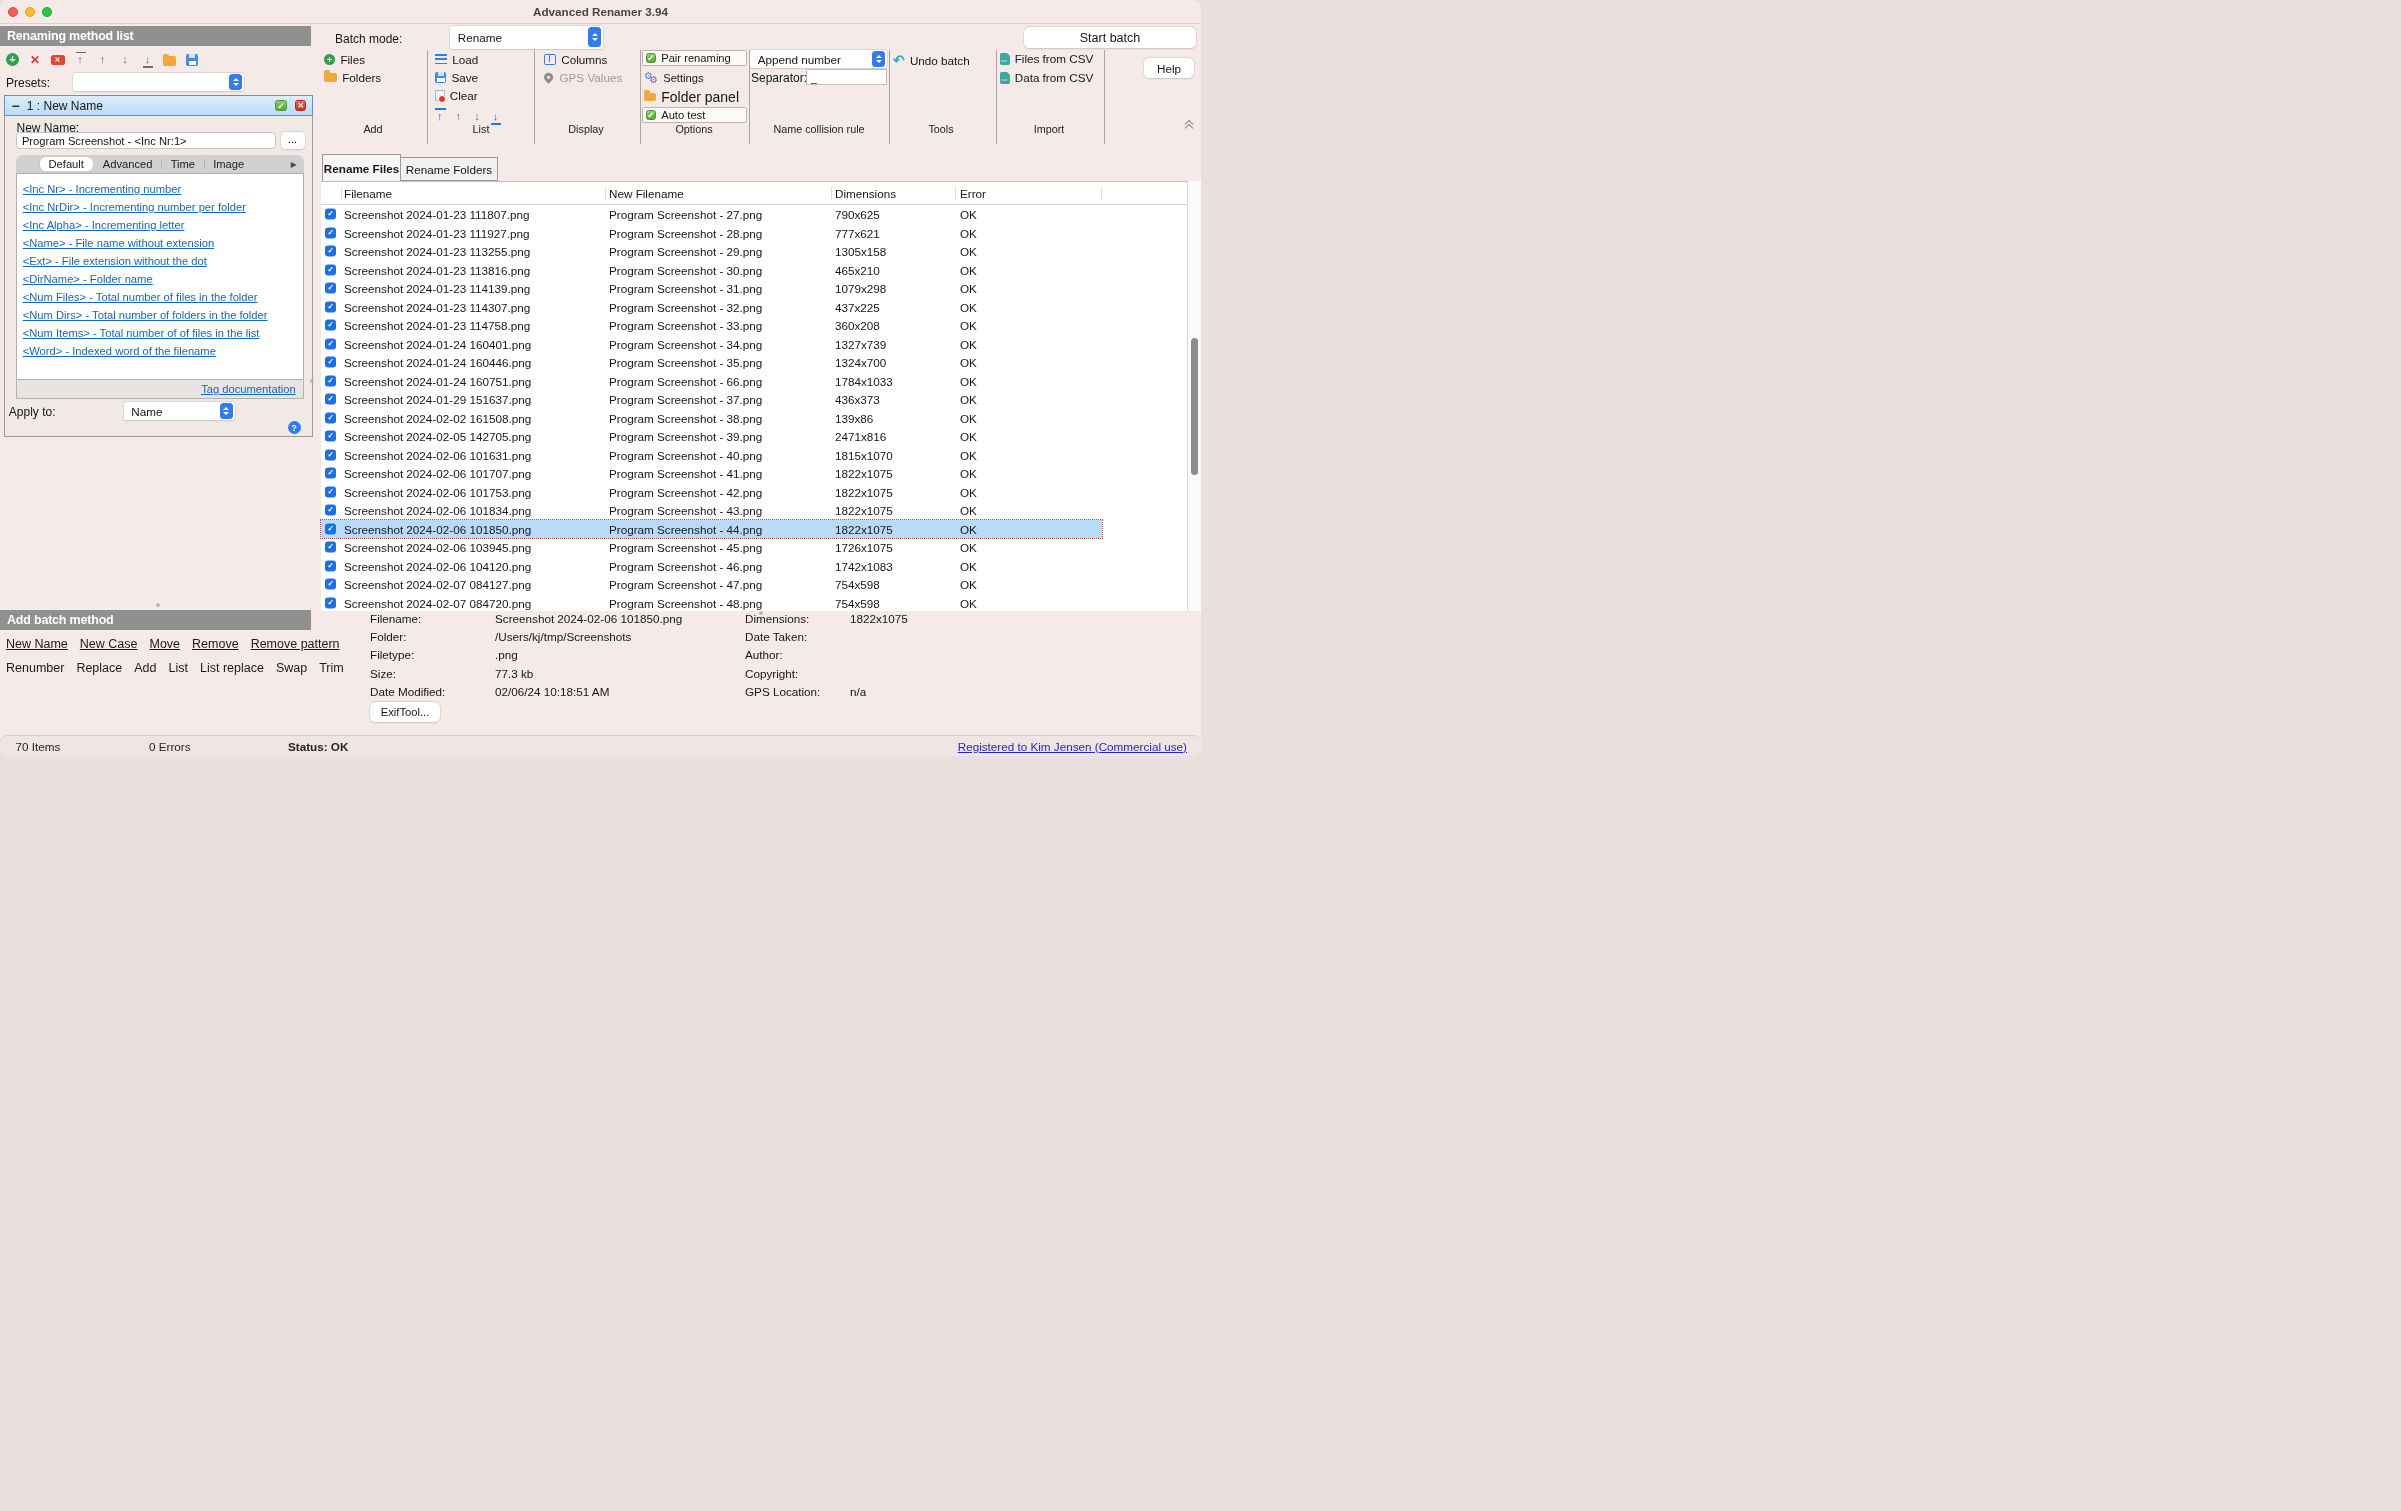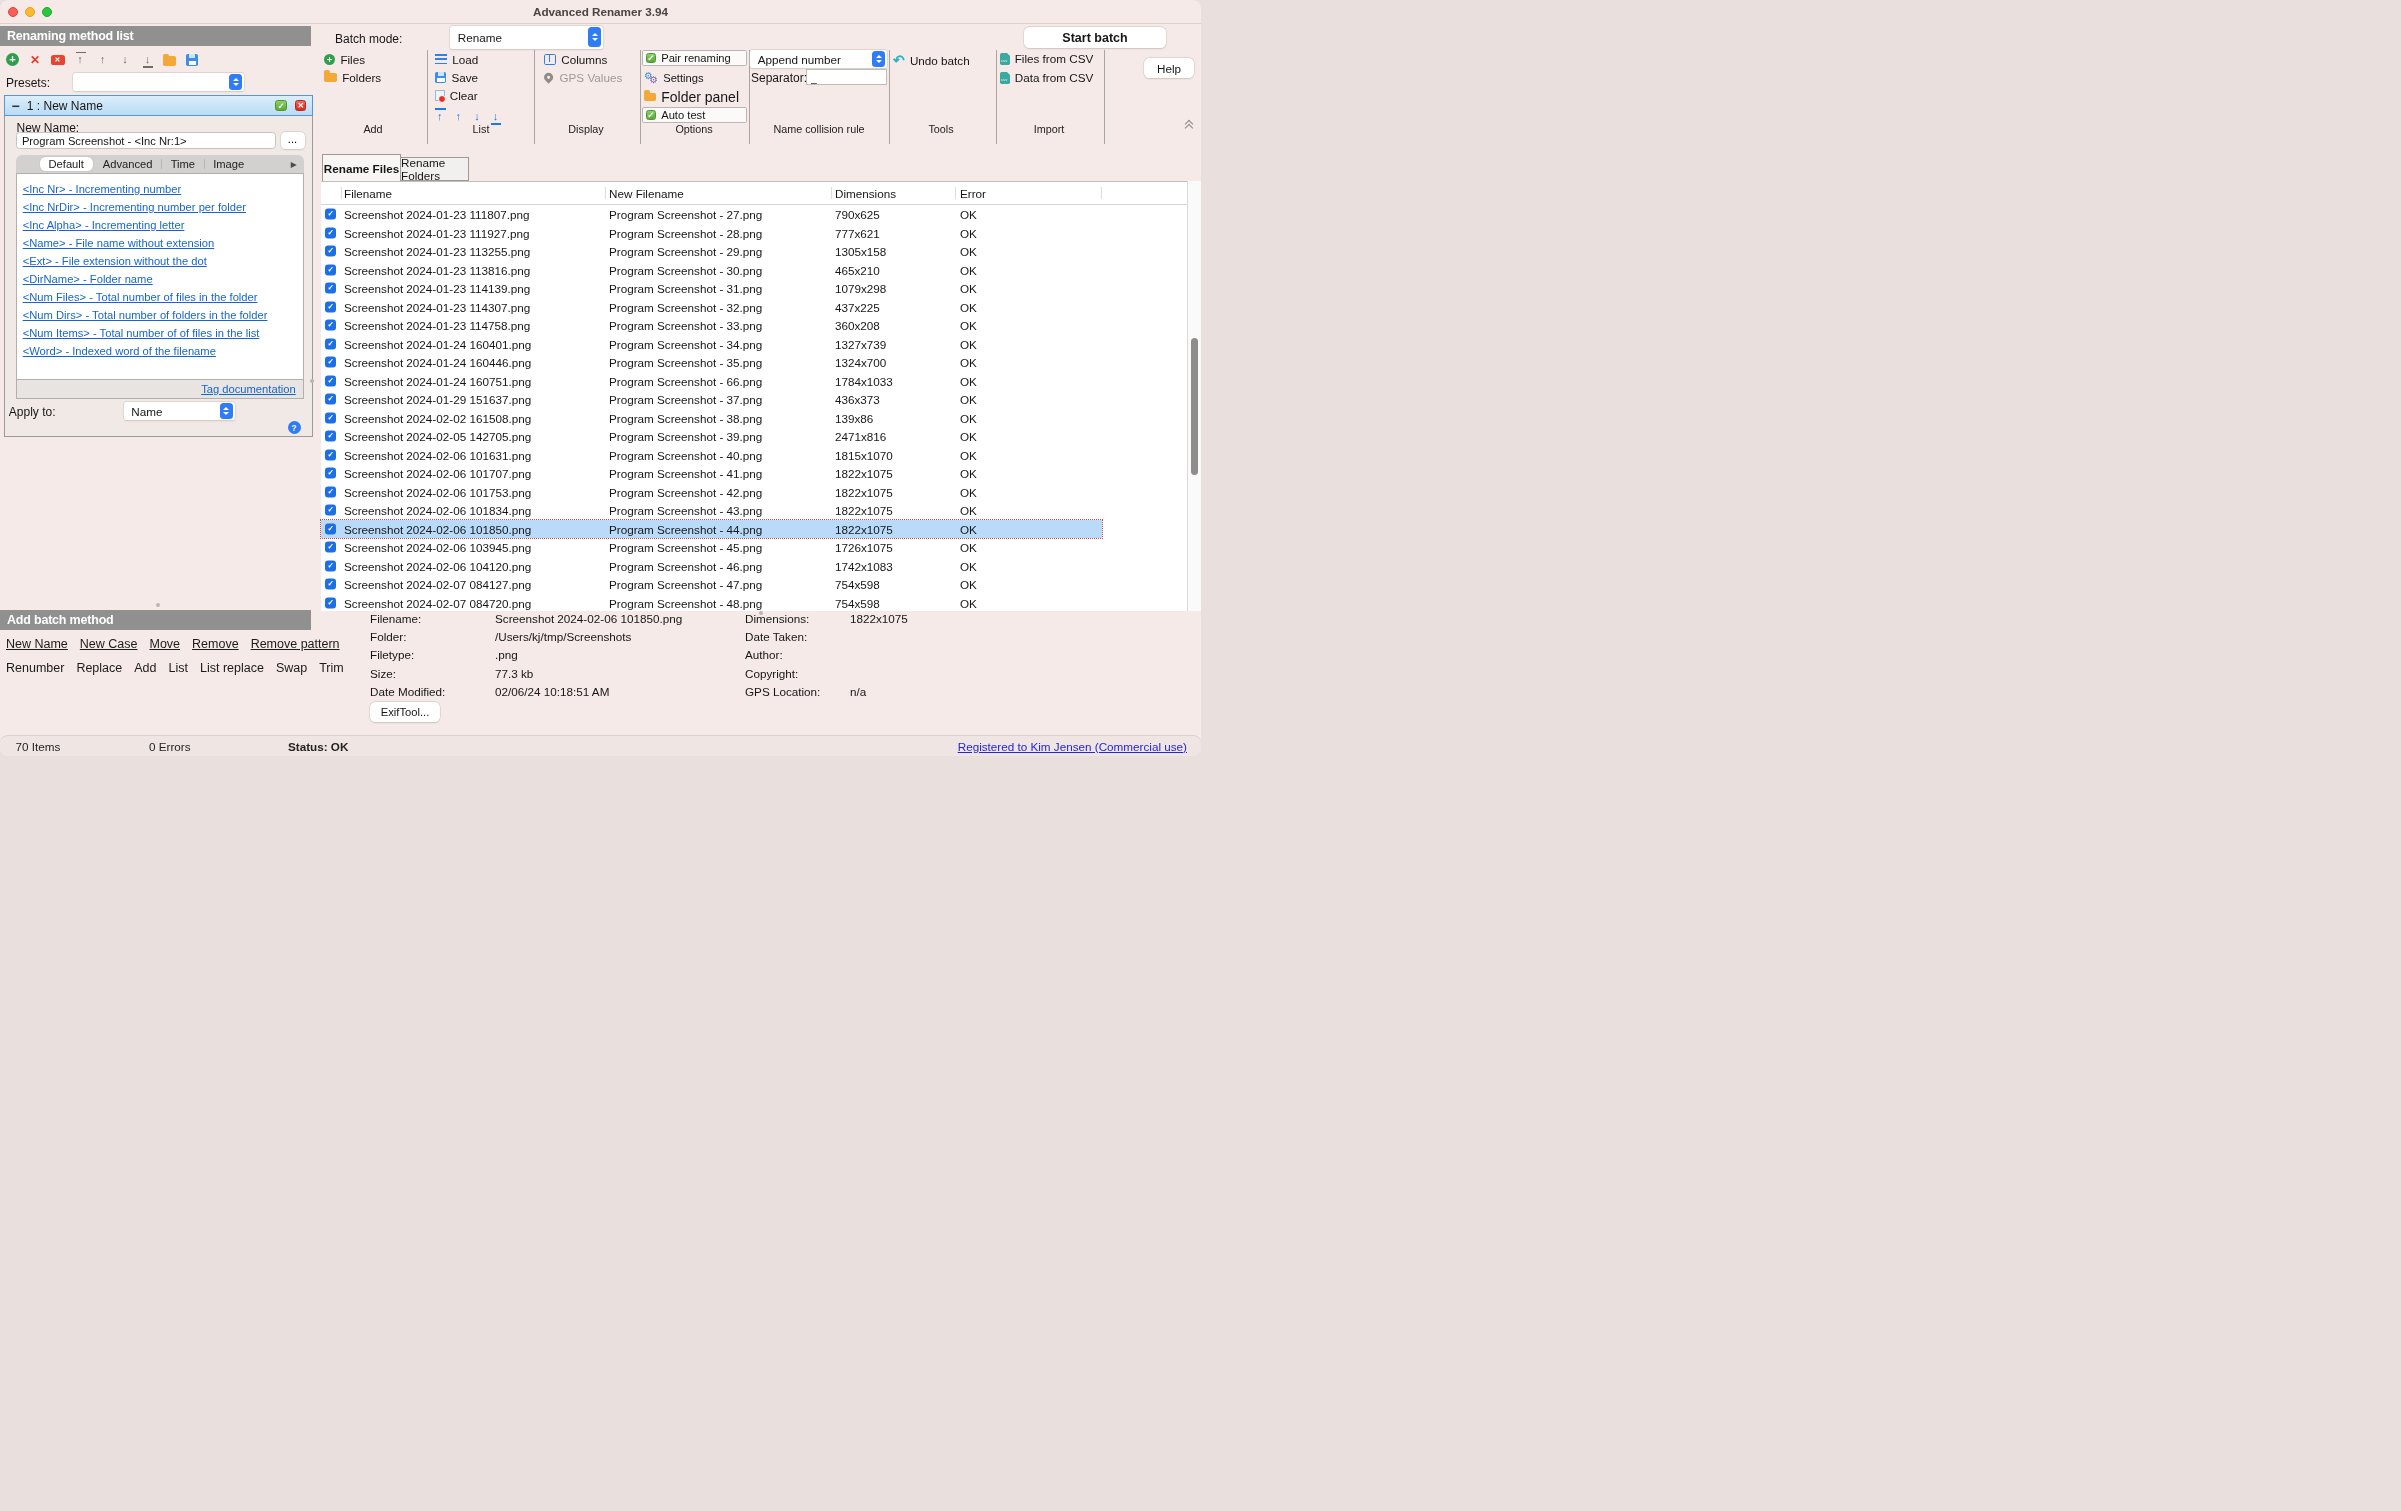--- a/index.html
+++ b/index.html
@@ -266,21 +266,21 @@
     </div>
 
   <div class="abs t135" style="left:335px;top:32px;">Batch mode:</div>
   <div class="msel" style="left:450px;top:26px;width:153px;height:22.5px;">
     <span class="val">Rename</span>
     <span class="stepper">
         <i class="up"></i>
         <i class="dn"></i>
       </span>
   </div>
-  <div class="wbtn" style="left:1024px;top:27px;width:142px;height:21px;font-weight:bold;font-size:12.5px;">Start batch</div>
+  <div class="wbtn" style="left:1024px;top:27px;width:172px;height:21px;font-weight:normal;font-size:12.5px;">Start batch</div>
 
   <div class="gsep" style="left:427px;"></div>
   <div class="gsep" style="left:534px;"></div>
   <div class="gsep" style="left:640px;"></div>
   <div class="gsep" style="left:749px;"></div>
   <div class="gsep" style="left:889px;"></div>
   <div class="gsep" style="left:996px;"></div>
   <div class="gsep" style="left:1104px;"></div>
 
   <div class="titem" style="left:324px;top:53px;">
@@ -371,21 +371,21 @@
   </div>
   <div class="gcap" style="left:1049px;">Import</div>
 
   <div class="wbtn" style="left:1144px;top:58px;width:50px;height:20px;">Help</div>
   <div class="chev2" style="left:1184px;top:121px;">
       <i class="c1"></i>
       <i class="c2"></i>
     </div>
 
   <div class="ftab active" style="left:322px;top:154px;width:79px;height:28px;">Rename Files</div>
-  <div class="ftab" style="left:400px;top:157px;width:69px;height:24px;">Rename Folders</div>
+  <div class="ftab" style="left:400px;top:157px;width:98px;height:24px;">Rename Folders</div>
 
   <div class="tablebox">
     <div class="thead" id="thead">
       <span class="tick" style="left:20px;"></span>
       <span class="tick" style="left:284px;"></span>
       <span class="tick" style="left:510px;"></span>
       <span class="tick" style="left:634px;"></span>
       <span class="tick" style="left:780px;"></span>
     <span class="tc f">Filename</span>
         <span class="tc n">New Filename</span>

